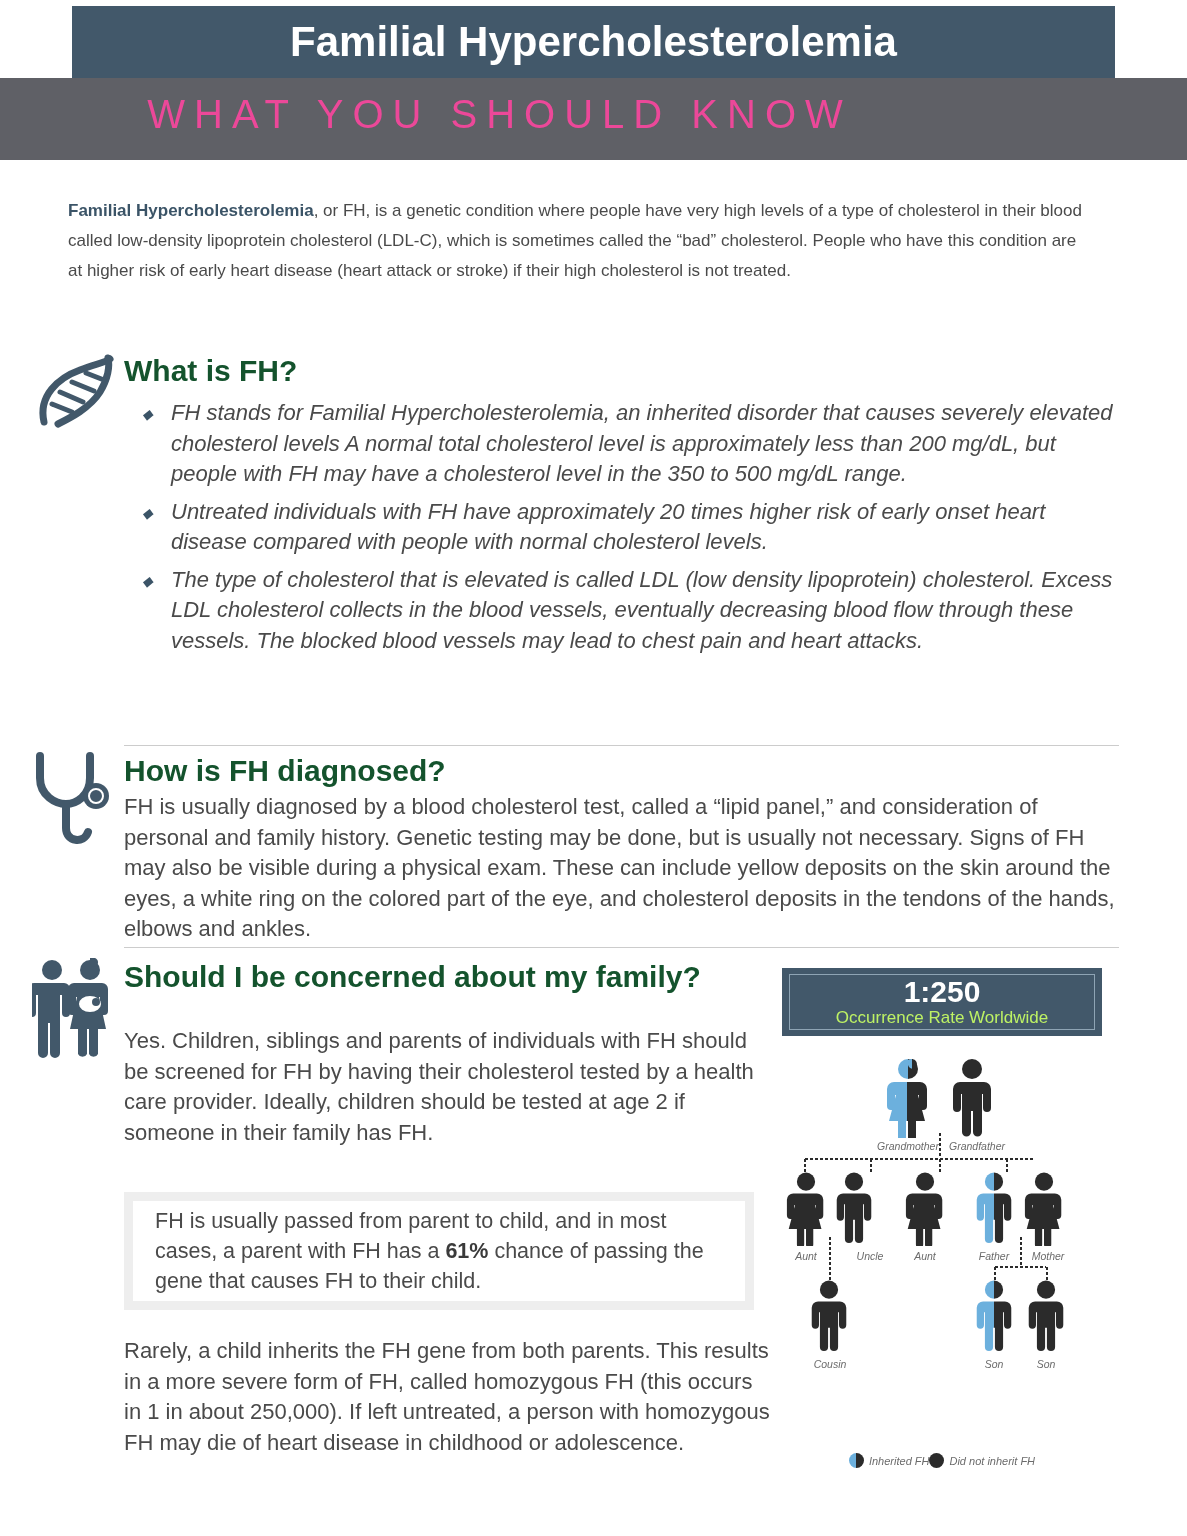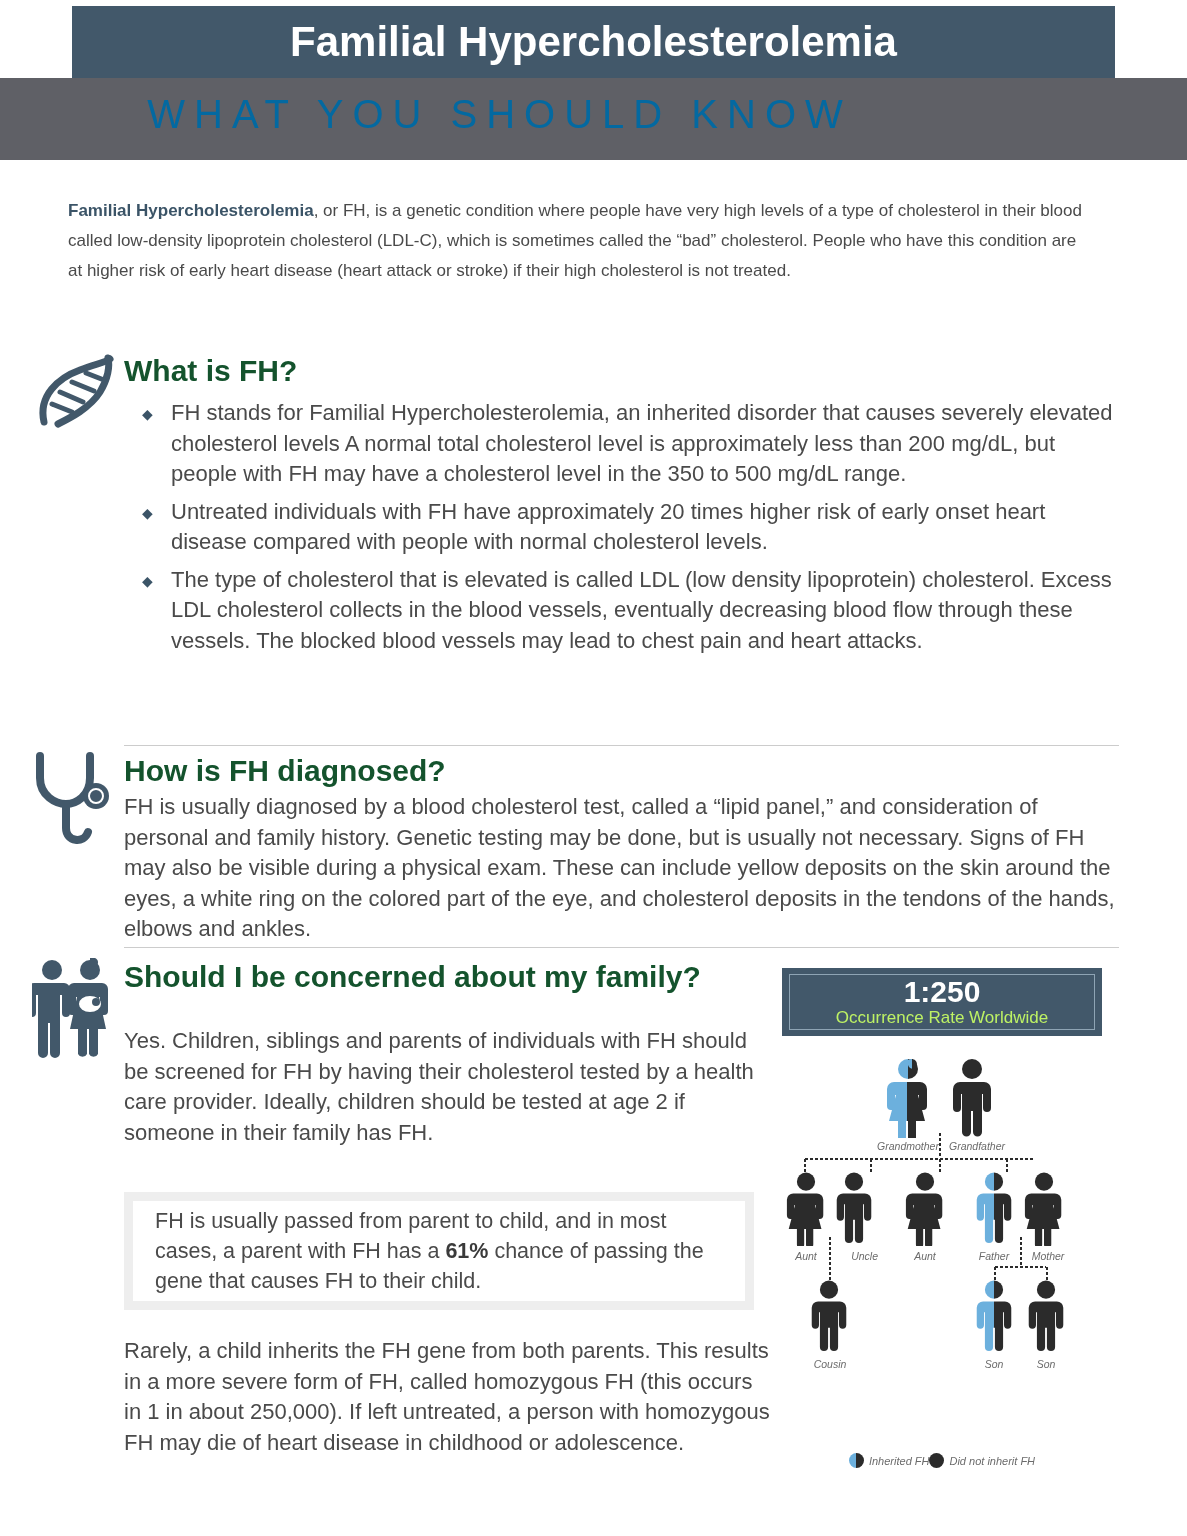--- a/index.html
+++ b/index.html
@@ -14,21 +14,21 @@
 
   
   .subtitle-bar {
     position: absolute; left: 0; top: 78px;
     width: 1187px; height: 82px;
     background: #5f6066;
   }
   .subtitle-text {
     position: absolute; left: 0; top: 92px; width: 999px;
     text-align: center;
-    color: #0369a1;
+    color: #ec4899;
     font-size: 40px;
     letter-spacing: 9px;
     font-weight: 400;
   }
   .title-banner {
     position: absolute; left: 72px; top: 6px;
     width: 1043px; height: 72px;
     background: #42586a;
     display: flex; align-items: center; justify-content: center;
   }
@@ -57,20 +57,21 @@
   
   .icon { position: absolute; }
 
   
   ul.fh-list { list-style: none; }
   ul.fh-list li {
     position: relative;
     padding-left: 47px;
     font-size: 22px; line-height: 30.5px; color: #4a4a4a;
     margin-bottom: 7px;
+    font-style: italic;
   }
   ul.fh-list li::before {
     content: "\25C6";
     position: absolute; left: 18px; top: 1px;
     color: #3b5467; font-size: 14px;
   }
 
   .body-text { font-size: 22px; line-height: 30.5px; color: #4a4a4a; }
 
   
@@ -288,21 +289,21 @@
       <div class="fig" style="left:242px; top:126px;">
         <svg width="40" height="76" viewBox="0 0 44 80">
           <g fill="#2b2b2b">
             <circle cx="22" cy="11" r="10"></circle>
             <path d="M10 24 h24 a7 7 0 0 1 7 7 v17 a4 4 0 0 1 -8 0 v-11 h-1 l7 26 h-9 v17 a4 4 0 0 1 -8 0 v-17 h-2 v17 a4 4 0 0 1 -8 0 v-17 h-9 l7 -26 h-1 v11 a4 4 0 0 1 -8 0 v-17 a7 7 0 0 1 7 -7 z"></path>
           </g>
         </svg>
       </div>
 
       <div class="fig-label" style="left:0px; top:206px; width:48px;">Aunt</div>
-      <div class="fig-label" style="left:48px; top:206px; width:48px;text-align:right;">Uncle</div>
+      <div class="fig-label" style="left:64px; top:206px; width:48px;">Uncle</div>
       <div class="fig-label" style="left:119px; top:206px; width:48px;">Aunt</div>
       <div class="fig-label" style="left:186px; top:206px; width:52px;">Father</div>
       <div class="fig-label" style="left:240px; top:206px; width:52px;">Mother</div>
 
       <div class="dot-v" style="left:47px; top:192px; height:44px;"></div>
       <div class="dot-v" style="left:238px; top:192px; height:30px;"></div>
       <div class="dot-h" style="left:212px; top:222px; width:52px;"></div>
       <div class="dot-v" style="left:212px; top:222px; height:14px;"></div>
       <div class="dot-v" style="left:264px; top:222px; height:14px;"></div>
 

